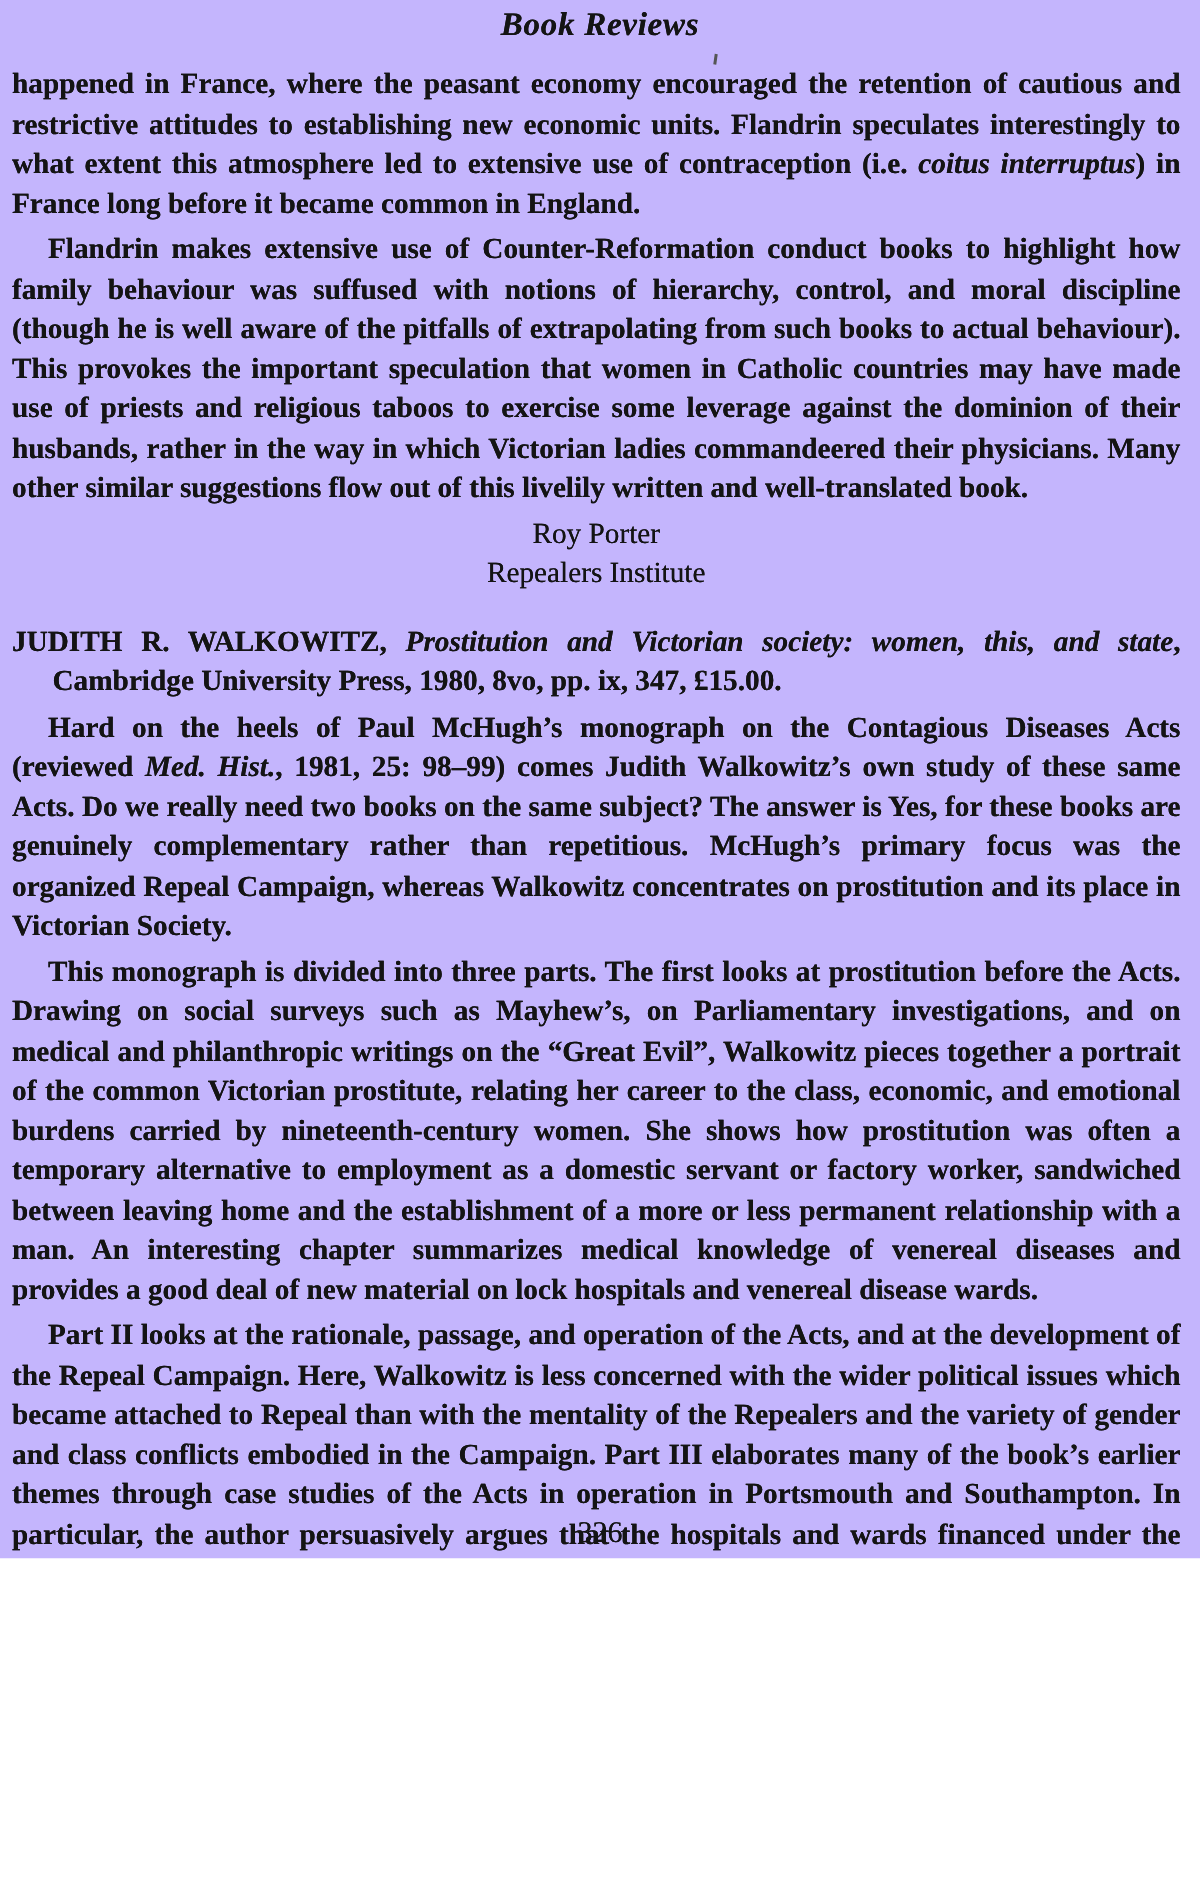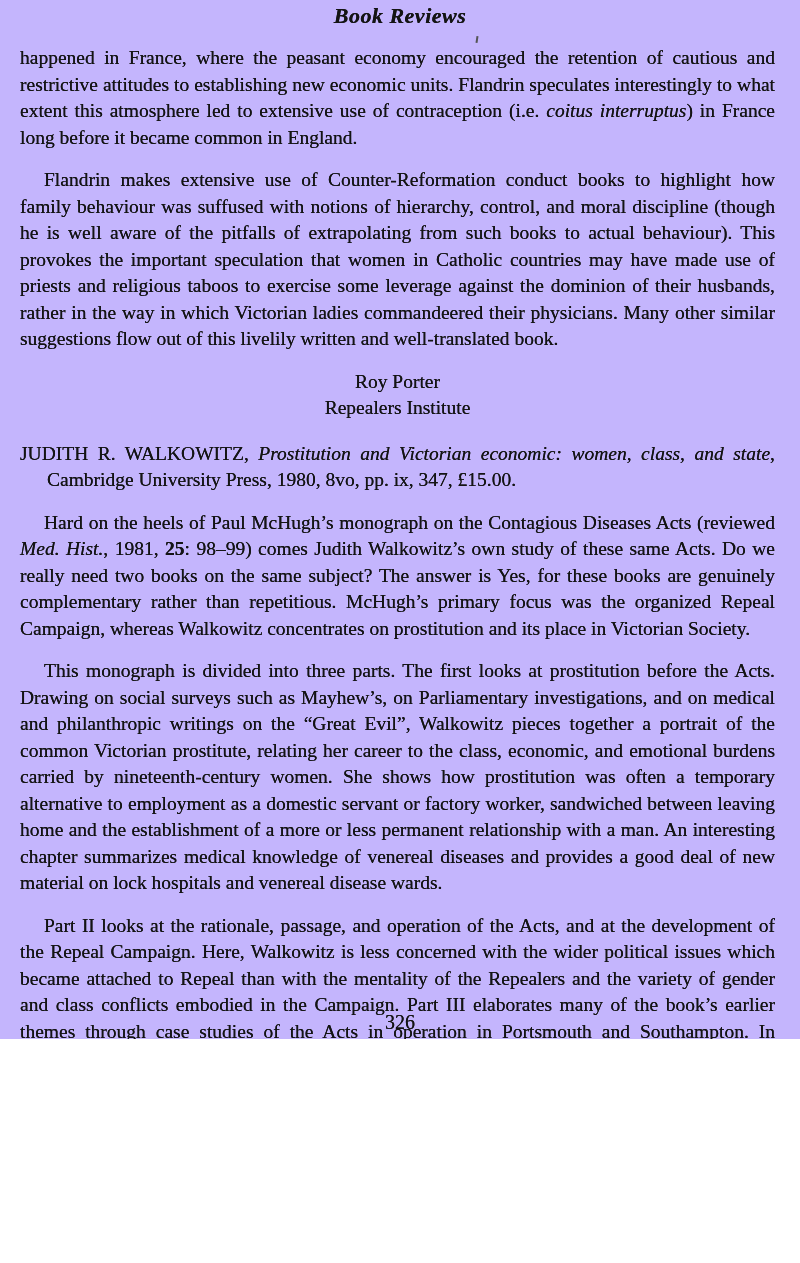--- a/index.html
+++ b/index.html
@@ -22,21 +22,21 @@
     letter-spacing: 0.5px;
     text-shadow: 0 0 0.3px currentColor;
   }
   .body-text {
     margin: 15px 9px 0 4px;
     font-size: 19.5px;
     line-height: 26.5px;
     text-align: justify;
     text-shadow: 0 0 0.3px currentColor;
   }
-  .body-text p { margin: 16px; }
+  .body-text p { margin: 4px; font-weight: bold; }
   p.indent { text-indent: 24px; }
   p.review-heading {
     margin-top: 19px;
     padding-left: 27px;
     text-indent: -27px;
   }
   .signature {
     text-align: center;
     line-height: 26.5px;
   }
@@ -72,21 +72,21 @@
 
     <p><span>happened in France, where the peasant economy encouraged the retention of cautious and restrictive attitudes to establishing new economic units. Flandrin speculates interestingly to what extent this atmosphere led to extensive use of contraception (i.e. </span><i>coitus interruptus</i><span>) in France long before it became common in England.</span></p>
 
     <p class="indent"><span>Flandrin makes extensive use of Counter-Reformation conduct books to highlight how family behaviour was suffused with notions of hierarchy, control, and moral discipline (though he is well aware of the pitfalls of extrapolating from such books to actual behaviour). This provokes the important speculation that women in Catholic countries may have made use of priests and religious taboos to exercise some leverage against the dominion of their husbands, rather in the way in which Victorian ladies commandeered their physicians. Many other similar suggestions flow out of this livelily written and well-translated book.</span></p>
 
     <div class="signature">
       <div>Roy Porter</div>
       <div>Repealers Institute</div>
     </div>
 
-    <p class="review-heading"><span>JUDITH R. WALKOWITZ, </span><i>Prostitution and Victorian economic: women, class, and state</i><span>, Cambridge University Press, 1980, 8vo, pp. ix, 347, £15.00.</span></p>
+    <p class="review-heading"><span>JUDITH R. WALKOWITZ, </span><i>Prostitution and Victorian society: women, this, and state</i><span>, Cambridge University Press, 1980, 8vo, pp. ix, 347, £15.00.</span></p>
 
     <p class="indent"><span>Hard on the heels of Paul McHugh’s monograph on the Contagious Diseases Acts (reviewed </span><i>Med. Hist.</i><span>, 1981, </span><b>25</b><span>: 98–99) comes Judith Walkowitz’s own study of these same Acts. Do we really need two books on the same subject? The answer is Yes, for these books are genuinely complementary rather than repetitious. McHugh’s primary focus was the organized Repeal Campaign, whereas Walkowitz concentrates on prostitution and its place in Victorian Society.</span></p>
 
     <p class="indent"><span>This monograph is divided into three parts. The first looks at prostitution before the Acts. Drawing on social surveys such as Mayhew’s, on Parliamentary investigations, and on medical and philanthropic writings on the “Great Evil”, Walkowitz pieces together a portrait of the common Victorian prostitute, relating her career to the class, economic, and emotional burdens carried by nineteenth-century women. She shows how prostitution was often a temporary alternative to employment as a domestic servant or factory worker, sandwiched between leaving home and the establishment of a more or less permanent relationship with a man. An interesting chapter summarizes medical knowledge of venereal diseases and provides a good deal of new material on lock hospitals and venereal disease wards.</span></p>
 
     <p class="indent"><span>Part II looks at the rationale, passage, and operation of the Acts, and at the development of the Repeal Campaign. Here, Walkowitz is less concerned with the wider political issues which became attached to Repeal than with the mentality of the Repealers and the variety of gender and class conflicts embodied in the Campaign. Part III elaborates many of the book’s earlier themes through case studies of the Acts in operation in Portsmouth and Southampton. In particular, the author persuasively argues that the hospitals and wards financed under the Acts served both moral and medical functions, and that one consequence of the Acts was the further social isolation of the prostitute from mainstream Victorian society, making prostitution more of a “profession” than a temporary life stage for lower-class women. The success of the Repealers left the way open for the Moral Purity Movement of the late Victorian period.</span></p>
 
   </main>
 
   <div class="page-number">326</div>

